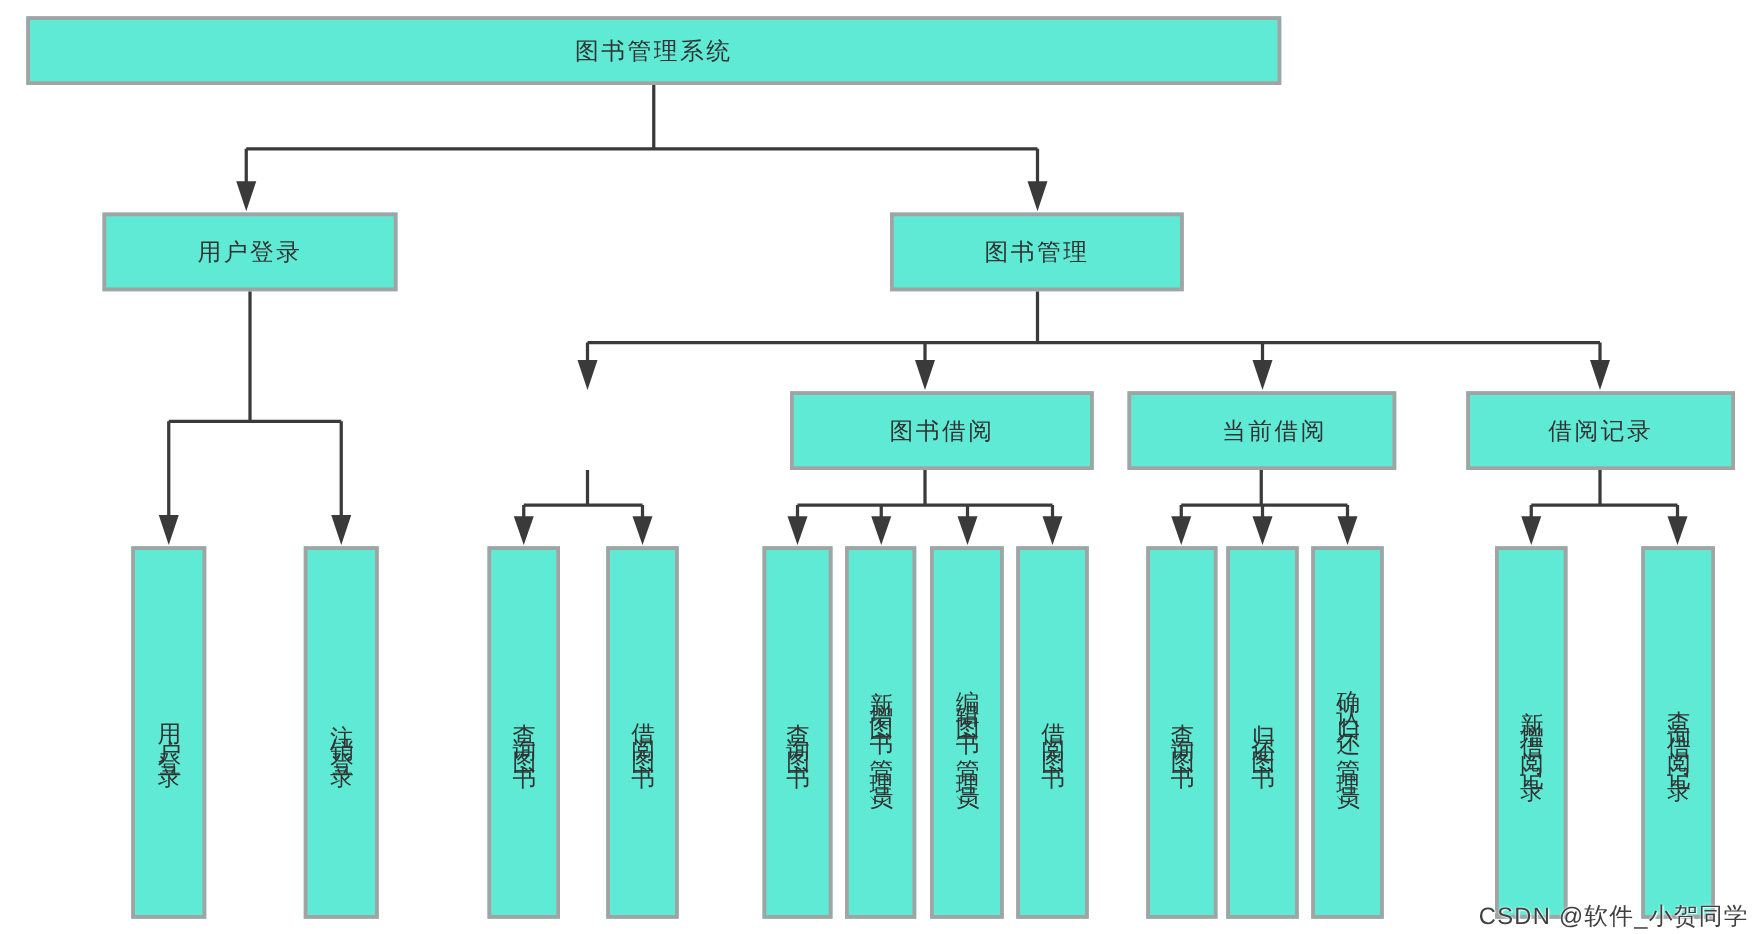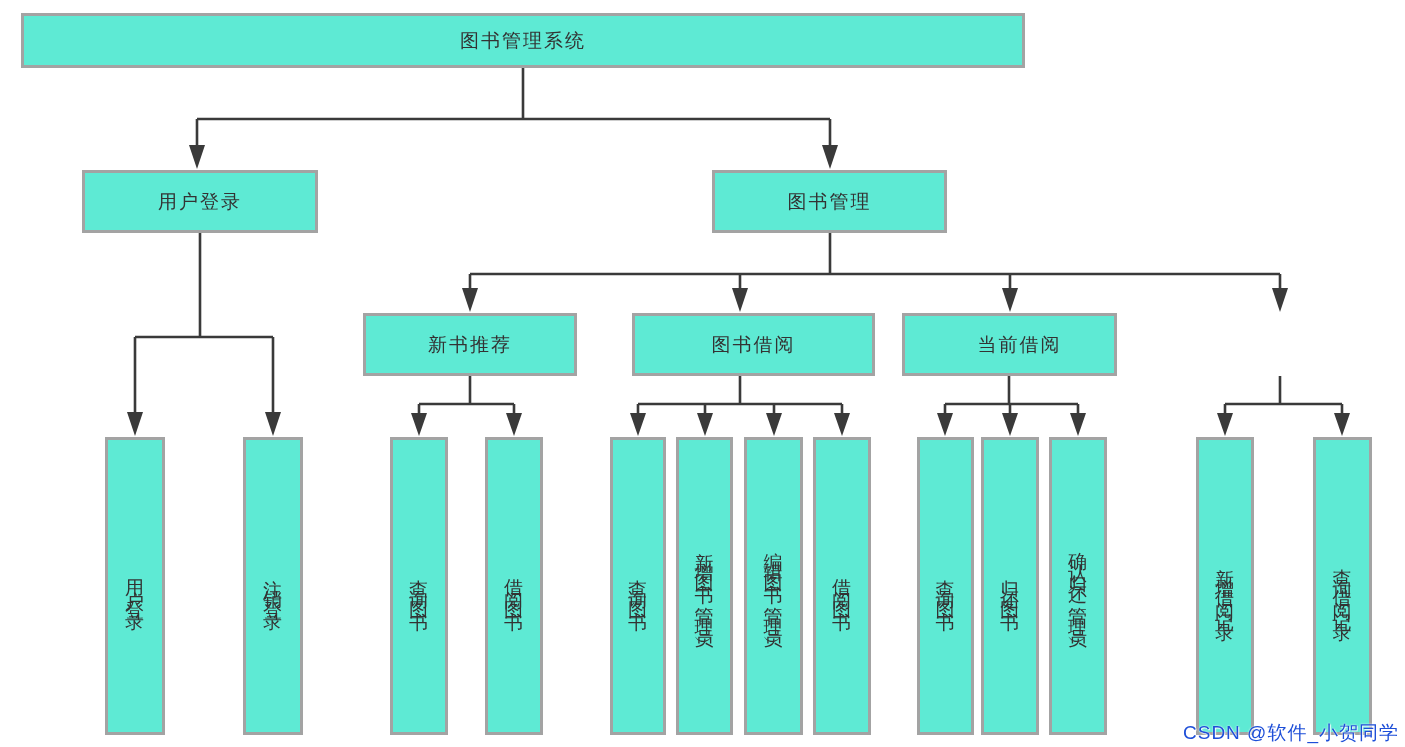--- a/index.html
+++ b/index.html
@@ -29,21 +29,21 @@
     text-orientation:mixed;
     font-size:19px;
     letter-spacing:11px;
     line-height:1;
     color:#333333;
   }
   .watermark{
     position:absolute;
     left:1183px;top:720px;
     font-size:19px;
-    color:#1d4ed8;
+    color:#404040;
     text-shadow:0 0 2px #ffffff,1px 1px 1px #ffffff;
     letter-spacing:1px;
     white-space:nowrap;
   }
 </style>
 </head>
 <body>
 
 <div class="canvas">
 
@@ -90,23 +90,23 @@
       <polygon points="1217,413 1233,413 1225,436"></polygon>
       <polygon points="1334,413 1350,413 1342,436"></polygon>
     </g>
   </svg>
 
   <div class="box" style="left:21px;top:13px;width:1004px;height:55px;">图书管理系统</div>
 
   <div class="box" style="left:82px;top:170px;width:236px;height:63px;">用户登录</div>
   <div class="box" style="left:712px;top:170px;width:235px;height:63px;">图书管理</div>
 
-  <div class="box hbox" style="left:363px;width:214px;">新书推荐</div>
   <div class="box hbox" style="left:632px;width:243px;">图书借阅</div>
   <div class="box hbox" style="left:902px;width:215px;padding-left:20px;">当前借阅</div>
+  <div class="box hbox" style="left:1173px;width:215px;">借阅记录</div>
 
   <div class="box leaf" style="left:105px;width:60px;">
     <span class="vtext">用户登录</span>
   </div>
   <div class="box leaf" style="left:243px;width:60px;">
     <span class="vtext">注销登录</span>
   </div>
 
   <div class="box leaf" style="left:390px;width:58px;">
     <span class="vtext">查询图书</span>

